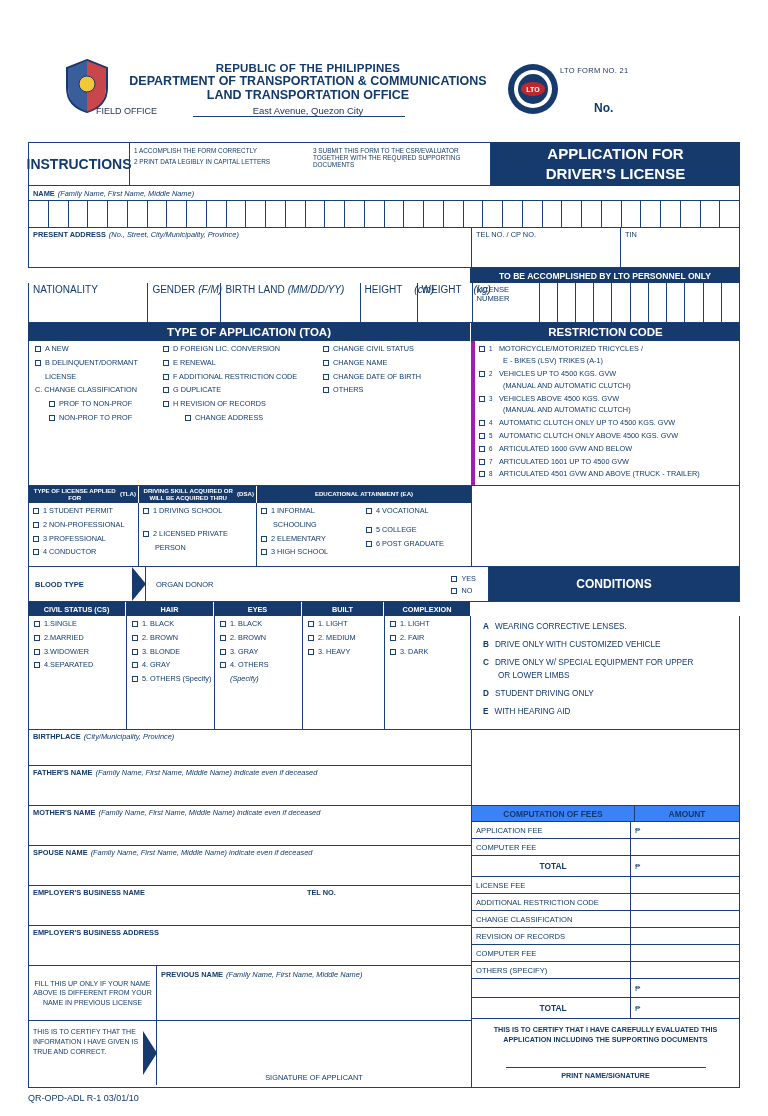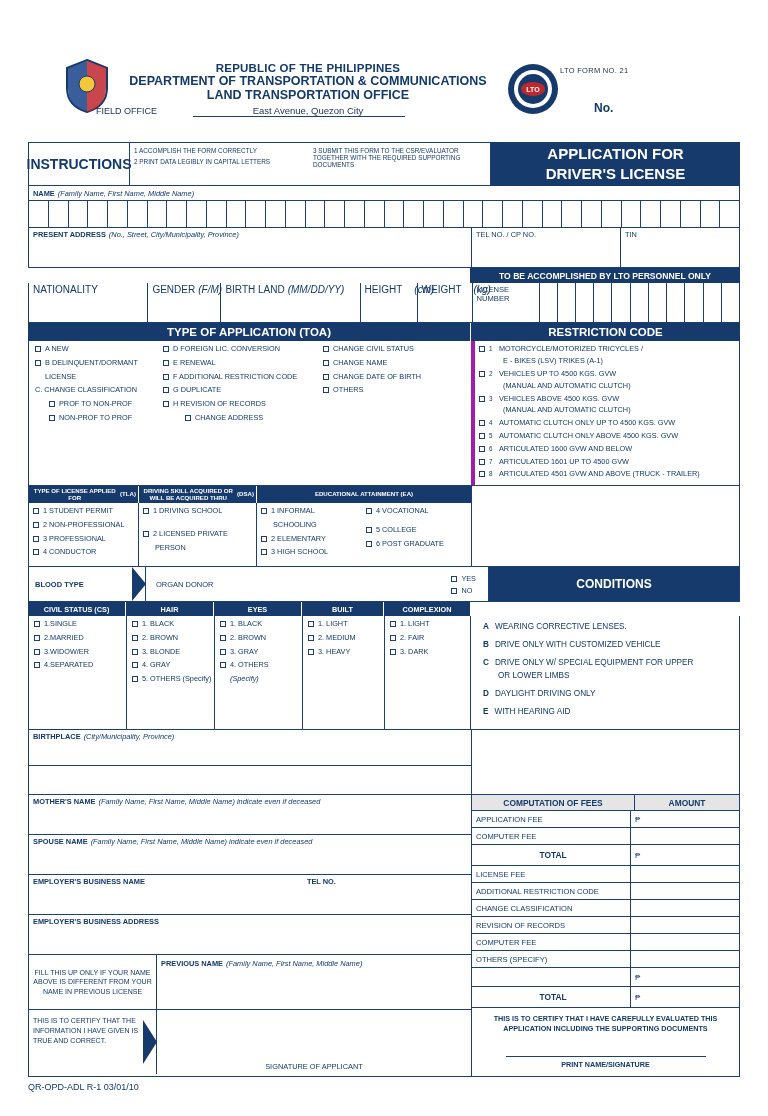--- a/index.html
+++ b/index.html
@@ -106,21 +106,21 @@
   .cond .line{font-size:8.2px;color:#123a6d;margin-bottom:9px;}
   .cond .line b{font-weight:bold;margin-right:6px;}
 
   .bigrow{display:flex;border-left:1px solid #1b3f7a;border-right:1px solid #1b3f7a;border-bottom:1px solid #1b3f7a;}
   .bigL{width:442px;border-right:1px solid #1b3f7a;}
   .fld{border-bottom:1px solid #1b3f7a;}
   .fld:last-child{border-bottom:none;}
   .fld .hd{font-size:7.4px;color:#123a6d;padding:2px 0 0 4px;}
   .fld .sp{height:24px;}
 
-  .feehead{display:flex;height:15px;background:#e5e5e5;}
+  .feehead{display:flex;height:15px;background:#3b82f6;}
   .feehead .a{flex:1;border-right:1px solid #1b3f7a;font-size:8.4px;font-weight:bold;color:#123a6d;display:flex;align-items:center;justify-content:center;}
   .feehead .b{width:104px;font-size:8.4px;font-weight:bold;color:#123a6d;display:flex;align-items:center;justify-content:center;}
   .feerow{display:flex;height:16px;border-top:1px solid #1b3f7a;}
   .feerow .a{flex:1;border-right:1px solid #1b3f7a;font-size:7.6px;color:#123a6d;display:flex;align-items:center;padding-left:4px;}
   .feerow .b{width:104px;font-size:8px;color:#123a6d;display:flex;align-items:center;padding-left:4px;}
   .feerow.tot .a{justify-content:center;font-weight:bold;font-size:8.4px;}
 
   .sigL{display:flex;}
   .sigbox{width:128px;border-right:1px solid #1b3f7a;font-size:7px;color:#123a6d;text-align:center;padding:6px 4px;box-sizing:border-box;line-height:1.35;position:relative;}
   .prev{flex:1;padding:4px;font-size:7.4px;color:#123a6d;}
@@ -624,32 +624,33 @@
       <div class="opt">
             <span class="ck"></span>
             <span>3. DARK</span>
           </div>
     </div>
     <div class="cond" style="border-right:none;">
       <div class="line"><b>A</b><span>WEARING CORRECTIVE LENSES.</span></div>
       <div class="line"><b>B</b><span>DRIVE ONLY WITH CUSTOMIZED VEHICLE</span></div>
       <div class="line" style="margin-bottom:4px;"><b>C</b><span>DRIVE ONLY W/ SPECIAL EQUIPMENT FOR UPPER</span></div>
       <div class="line" style="padding-left:15px;">OR LOWER LIMBS</div>
-      <div class="line"><b>D</b><span>DAYLIGHT DRIVING ONLY</span></div>
+      <div class="line"><b>D</b><span>STUDENT DRIVING ONLY</span></div>
       <div class="line"><b>E</b><span>WITH HEARING AID</span></div>
     </div>
   </div>
 
   <div class="bigrow">
     <div class="bigL">
       <div class="fld">
         <div class="hd"><b>BIRTHPLACE</b><i style="margin-left:3px;text-align:right;">(City/Municipality, Province)</i></div>
         <div class="sp"></div>
       </div>
       <div class="fld">
+        <div class="hd"><b>FATHER'S NAME</b><i style="margin-left:3px;">(Family Name, First Name, Middle Name) indicate even if deceased</i></div>
         <div class="sp" style="height:28px;"></div>
       </div>
     </div>
     <div style="flex:1;"></div>
   </div>
 
   <div class="bigrow">
     <div class="bigL">
       <div class="fld">
         <div class="hd"><b>MOTHER'S NAME</b><i style="margin-left:3px;">(Family Name, First Name, Middle Name) indicate even if deceased</i></div>

